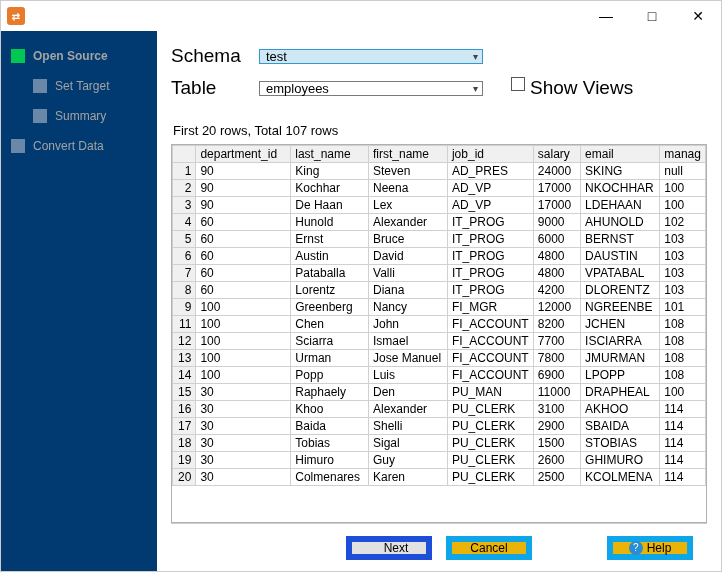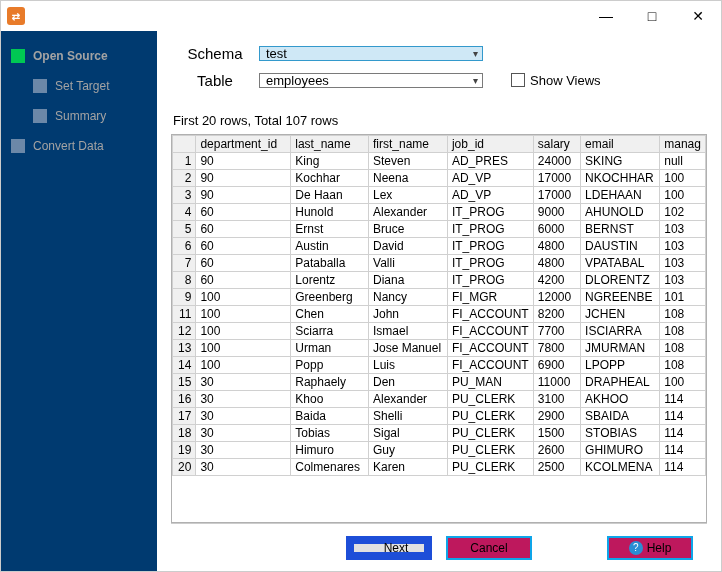--- a/index.html
+++ b/index.html
@@ -68,40 +68,40 @@
     display: flex;
     flex-direction: column;
     padding: 14px 14px 0 14px;
     min-width: 0;
   }
   .form-row {
     display: flex;
     align-items: center;
     margin-bottom: 10px;
   }
-  .form-label { width: 88px; font-size: 15px; text-align: center; }
+  .form-label { width: 88px; font-size: 19px; }
   .select-box {
     width: 224px;
     height: 15px;
     border: 1px solid #7a7a7a;
     display: flex;
     align-items: center;
     justify-content: space-between;
     padding: 0 4px 0 6px;
     font-size: 13px;
     background: #fff;
   }
   .select-box.schema { background: #cfe8f6; border-color: #3399cc; }
   .select-box .chev {
     font-size: 10px; color: #444;
   }
   .checkbox {
     display: flex; align-items: flex-start;
     margin-left: 28px;
-    font-size: 13px;
+    font-size: 19px;
   }
   .checkbox .box {
     width: 14px; height: 14px;
     border: 1px solid #555;
     margin-right: 5px;
     background: #fff;
   }
   .summary-line { margin: 14px 0 6px 2px; font-size: 13px; }
   .table-wrap {
     flex: 1;
@@ -148,29 +148,29 @@
     display: flex;
     align-items: center;
     justify-content: center;
     gap: 14px;
     padding: 0 14px;
     position: relative;
   }
   .btn {
     min-width: 86px;
     height: 24px;
-    border: 2px solid #0ea5e9;
-    background: #be185d;
+    border: 6px solid #0ea5e9;
+    background: #eab308;
     display: flex;
     align-items: center;
     justify-content: center;
     font-size: 12px;
     padding: 0 10px;
   }
-  .btn.primary { border: 8px solid #1d4ed8; background: #e1e1e1; padding-left: 24px; }
+  .btn.primary { border: 6px solid #1d4ed8; background: #e1e1e1; padding-left: 24px; }
   .btn.help {
     position: absolute;
     right: 14px;
   }
   .btn .help-icon {
     width: 14px; height: 14px;
     border-radius: 50%;
     background: #2a8dd4;
     color: #fff;
     font-size: 10px;

